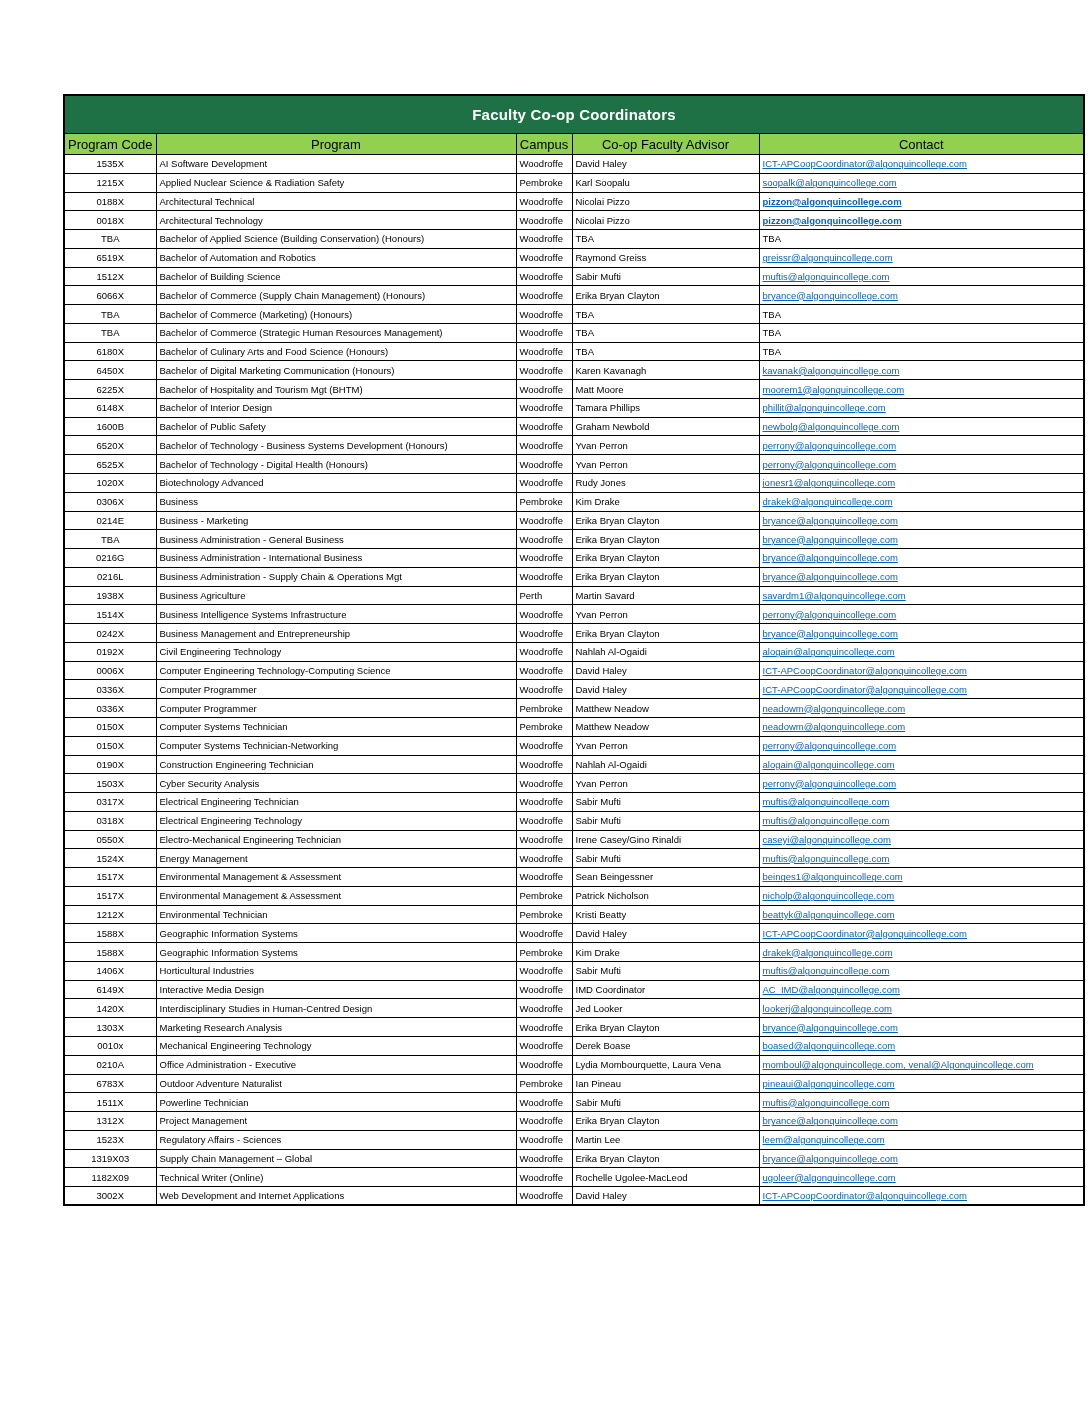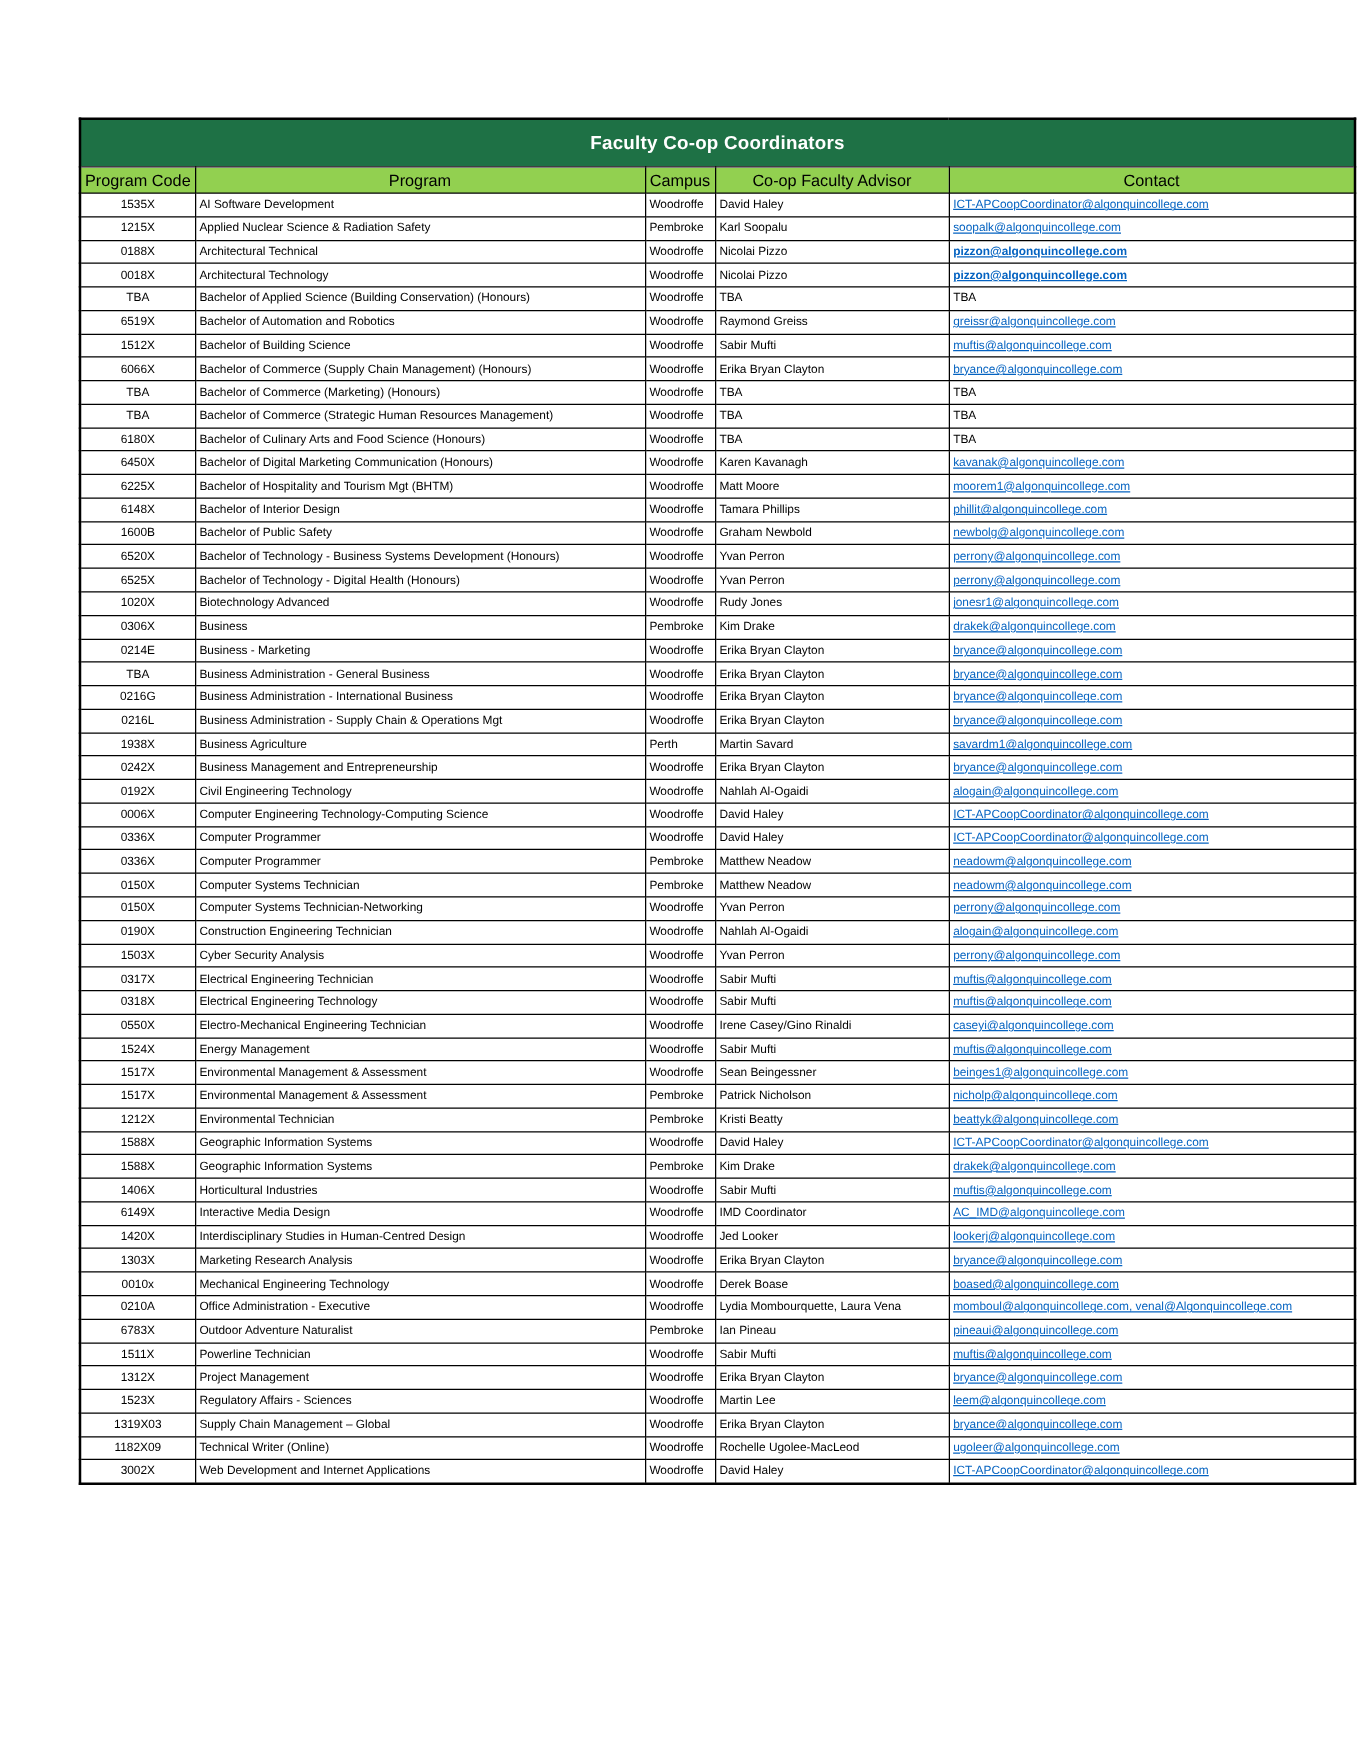--- a/index.html
+++ b/index.html
@@ -243,20 +243,27 @@
           <td class="contact"><a class="email-link">bryance@algonquincollege.com</a></td>
         </tr>
         <tr>
           <td class="code">1938X</td>
           <td class="prog">Business Agriculture</td>
           <td class="campus">Perth</td>
           <td class="advisor">Martin Savard</td>
           <td class="contact"><a class="email-link">savardm1@algonquincollege.com</a></td>
         </tr>
         <tr>
+          <td class="code">1514X</td>
+          <td class="prog">Business Intelligence Systems Infrastructure</td>
+          <td class="campus">Woodroffe</td>
+          <td class="advisor">Yvan Perron</td>
+          <td class="contact"><a class="email-link">perrony@algonquincollege.com</a></td>
+        </tr>
+        <tr>
           <td class="code">0242X</td>
           <td class="prog">Business Management and Entrepreneurship</td>
           <td class="campus">Woodroffe</td>
           <td class="advisor">Erika Bryan Clayton</td>
           <td class="contact"><a class="email-link">bryance@algonquincollege.com</a></td>
         </tr>
         <tr>
           <td class="code">0192X</td>
           <td class="prog">Civil Engineering Technology</td>
           <td class="campus">Woodroffe</td>

